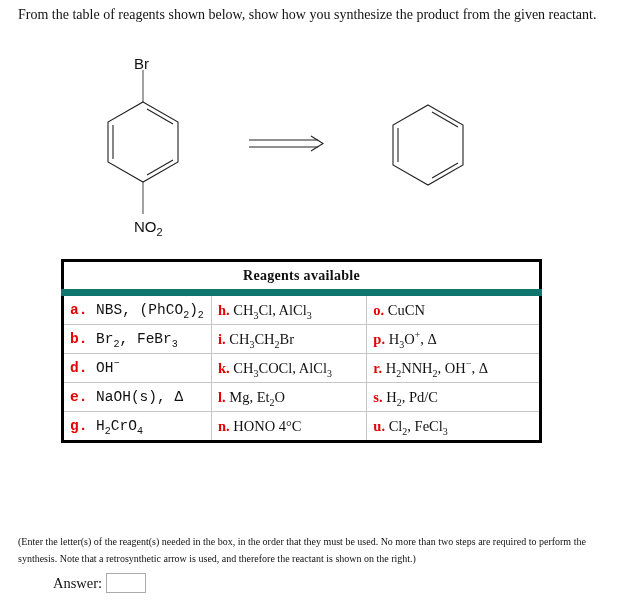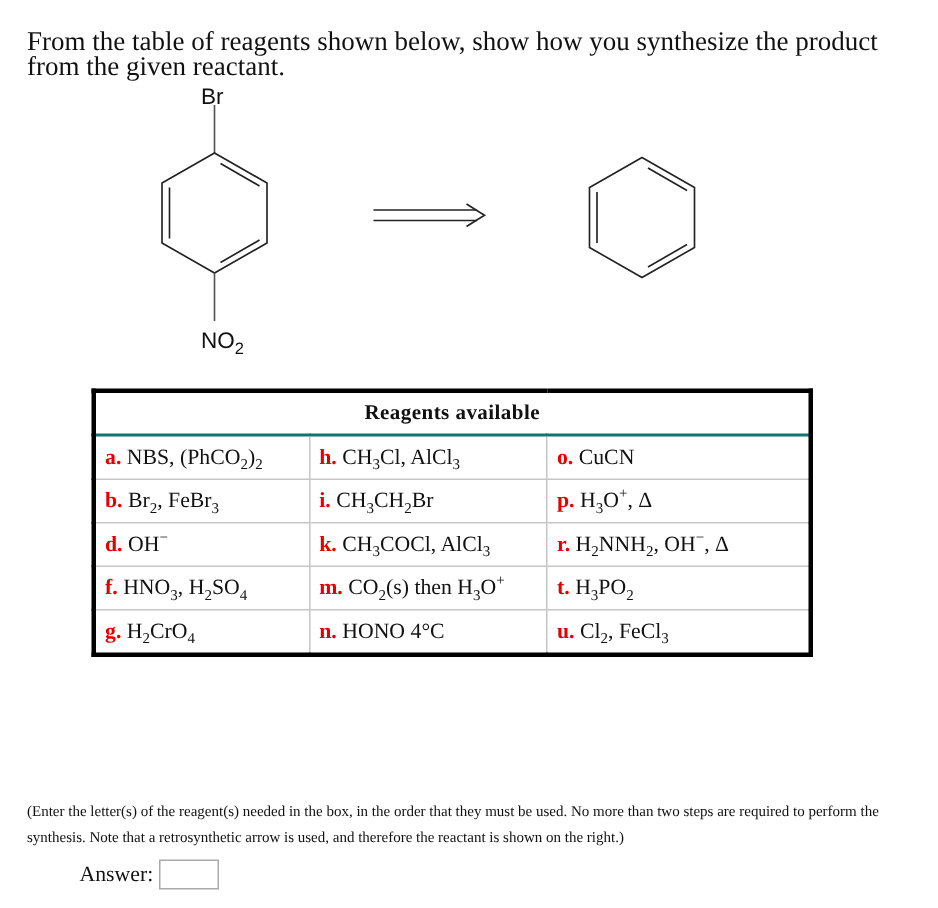--- a/index.html
+++ b/index.html
@@ -1,27 +1,27 @@
 <!DOCTYPE html>
 <html><head>
 <meta charset="utf-8">
 <style>
   html, body { margin:0; padding:0; background:#ffffff; }
   body { width:625px; height:605px; position:relative; overflow:hidden;
          font-family:"Liberation Serif", "DejaVu Serif", serif; color:#111; }
-  .prompt { position:absolute; left:18px; top:19px; width:600px; font-size:18px; line-height:17px; }
+  .prompt { position:absolute; left:18px; top:6px; width:600px; font-size:14px; line-height:17px; }
   .scheme { position:absolute; left:80px; top:40px; width:460px; height:210px; }
   .sans { font-family:"Liberation Sans", "DejaVu Sans", sans-serif; }
   table.reagents { position:absolute; left:61px; top:259px; width:481px; border-collapse:collapse;
                    border:3px solid #000; font-size:14.5px; }
-  table.reagents th { font-weight:bold; height:27px; border-bottom:2px solid #0f766e; text-align:center;
+  table.reagents th { font-weight:bold; height:27px; border-bottom:7px solid #0f766e; text-align:center;
                       letter-spacing:0.3px; font-size:14px; padding:0; }
   table.reagents td { height:28px; border:1px solid #c6c6c6; padding:0 0 0 6px; white-space:nowrap; }
   table.reagents tr:last-child td { border-bottom:none; }
-  table.reagents td:first-child { border-left:none; }
+  table.reagents td:first-child { border-left:none;font-family:Liberation Mono, monospace; }
   table.reagents td:last-child { border-right:none; }
   .letter { color:#e60000; font-weight:bold; }
   sub, sup { font-size:10px; line-height:0; }
   .note { position:absolute; left:18px; top:533px; width:595px; font-size:10px; line-height:17px; }
   .answer { position:absolute; left:18px; top:573px; font-size:14.5px; display:flex; align-items:center;margin-left:35px; }
   .answer-box { width:40px; height:20px; border:1px solid #aaa; margin-left:4px; box-sizing:border-box; }
 </style>
 </head>
 <body>
 
@@ -67,23 +67,23 @@
         <td style="width: 143px;"><span class="letter">b. </span><span>Br<sub>2</sub>, FeBr<sub>3</sub></span></td>
         <td style="width: 158px;"><span class="letter">i. </span><span>CH<sub>3</sub>CH<sub>2</sub>Br</span></td>
         <td style="width: 180px;"><span class="letter">p. </span><span>H<sub>3</sub>O<sup>+</sup>, Δ</span></td>
       </tr>
       <tr>
         <td style="width: 143px;"><span class="letter">d. </span><span>OH<sup>−</sup></span></td>
         <td style="width: 158px;"><span class="letter">k. </span><span>CH<sub>3</sub>COCl, AlCl<sub>3</sub></span></td>
         <td style="width: 180px; margin-left: 32px;"><span class="letter">r. </span><span>H<sub>2</sub>NNH<sub>2</sub>, OH<sup>−</sup>, Δ</span></td>
       </tr>
       <tr>
-        <td style="width: 143px;"><span class="letter">f. </span><span>HNO<sub>3</sub>, H<sub>2</sub>SO<sub>4</sub></span></td>
-        <td style="width: 158px;"><span class="letter">m. </span><span>CO<sub>2</sub>(s) then H<sub>3</sub>O<sup>+</sup></span></td>
-        <td style="width: 180px;"><span class="letter">t. </span><span>H<sub>3</sub>PO<sub>2</sub></span></td>
+        <td style="width: 143px;"><span class="letter">e. </span><span>NaOH(s), Δ</span></td>
+        <td style="width: 158px;"><span class="letter">l. </span><span>Mg, Et<sub>2</sub>O</span></td>
+        <td style="width: 180px;"><span class="letter">s. </span><span>H<sub>2</sub>, Pd/C</span></td>
       </tr>
       <tr>
         <td style="width: 143px;"><span class="letter">g. </span><span>H<sub>2</sub>CrO<sub>4</sub></span></td>
         <td style="width: 158px;"><span class="letter">n. </span><span>HONO 4°C</span></td>
         <td style="width: 180px;"><span class="letter">u. </span><span>Cl<sub>2</sub>, FeCl<sub>3</sub></span></td>
       </tr>
     </tbody>
 </table>
 
 <div class="note">(Enter the letter(s) of the reagent(s) needed in the box, in the order that they must be used. No more than two steps are required to perform the synthesis. Note that a retrosynthetic arrow is used, and therefore the reactant is shown on the right.)</div>

